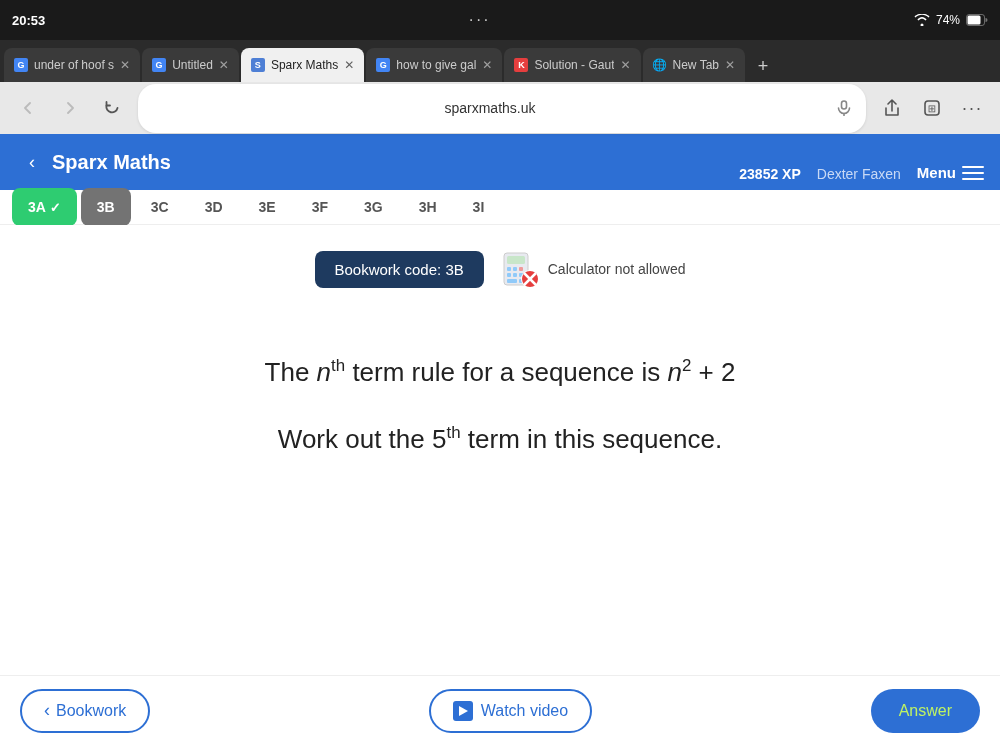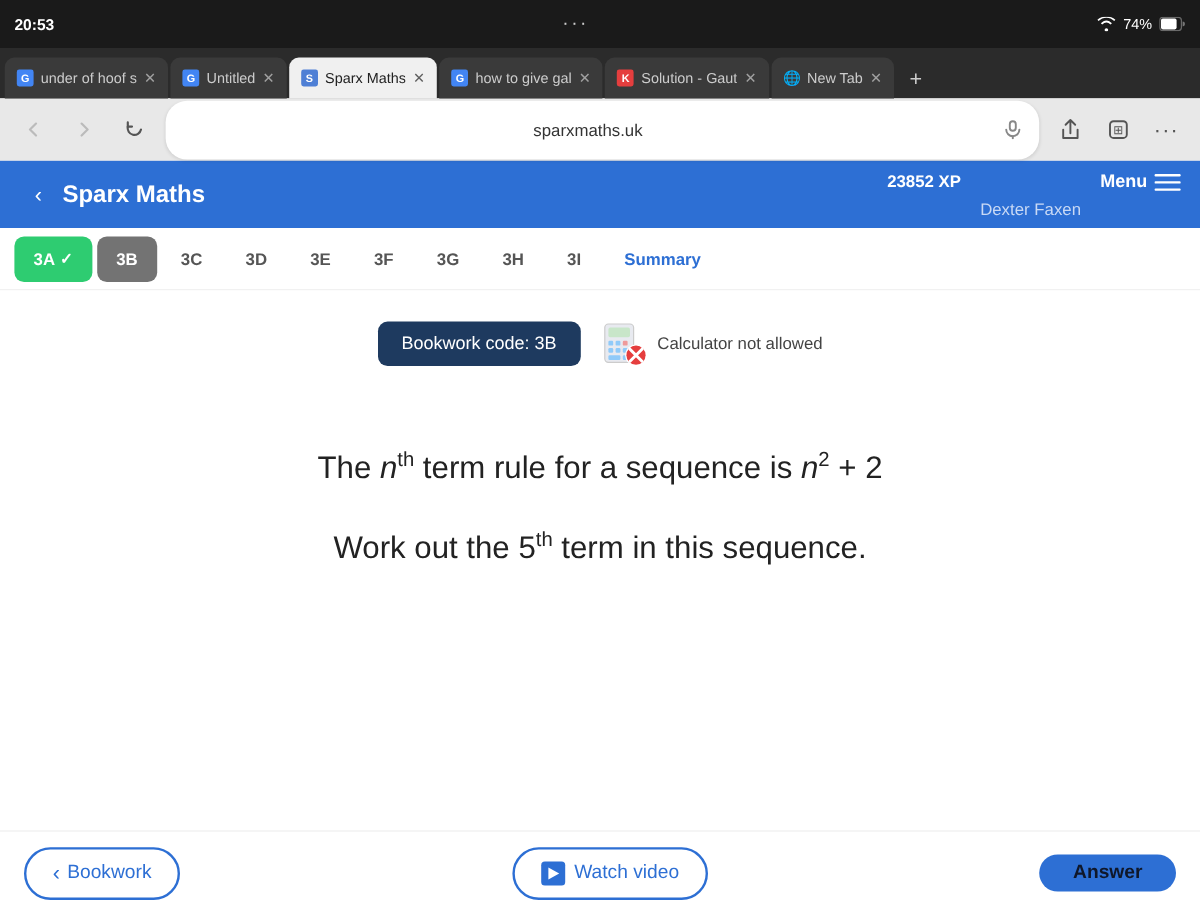--- a/index.html
+++ b/index.html
@@ -163,21 +163,21 @@
     }
     .sparx-logo {
       font-size: 20px;
       font-weight: 700;
       color: white;
       margin-left: 4px;
     }
     .sparx-header-right {
       margin-left: auto;
       display: flex;
-      align-items: flex-start;
+      align-items: flex-end;
       gap: 16px;
     }
     .sparx-xp {
       font-size: 14px;
       font-weight: 600;
       color: white;
     }
     .sparx-user {
       font-size: 14px;
       color: #c8d9f5;
@@ -194,21 +194,21 @@
     }
 
     
     .section-tabs {
       background: #fff;
       border-bottom: 1px solid #eee;
       display: flex;
       align-items: center;
       padding: 0 12px;
       gap: 4px;
-      height: 52px;
+      height: 35px;
     }
     .section-tab {
       height: 38px;
       padding: 0 16px;
       border-radius: 8px;
       display: flex;
       align-items: center;
       justify-content: center;
       font-size: 14px;
       font-weight: 600;
@@ -322,28 +322,28 @@
       background: white;
       color: #2d6fd4;
       font-size: 16px;
       font-weight: 500;
       cursor: pointer;
       display: flex;
       align-items: center;
       gap: 8px;
     }
     .btn-answer {
-      height: 31px;
+      height: 44px;
       padding: 0 28px;
       border: none;
       border-radius: 22px;
       background: #2d6fd4;
-      color: #0f172a;
+      color: #bef264;
       font-size: 16px;
-      font-weight: 700;
+      font-weight: 400;
       cursor: pointer;
     }
     .play-icon {
       width: 20px;
       height: 20px;
       background: #2d6fd4;
       border-radius: 3px;
       display: flex;
       align-items: center;
       justify-content: center;
@@ -503,23 +503,20 @@
   </div>
   <div class="section-tab">
     <span>3G</span>
   </div>
   <div class="section-tab">
     <span>3H</span>
   </div>
   <div class="section-tab">
     <span>3I</span>
   </div>
-  <div class="section-tab summary">
-    <span>Summary</span>
-  </div>
 </div>
 
 <div class="main-wrapper">
   <div class="content-area">
 
     <div class="bookwork-row">
       <div class="bookwork-code">Bookwork code: 3B</div>
       <div class="calculator-info">
 
         <div class="calc-icon">

